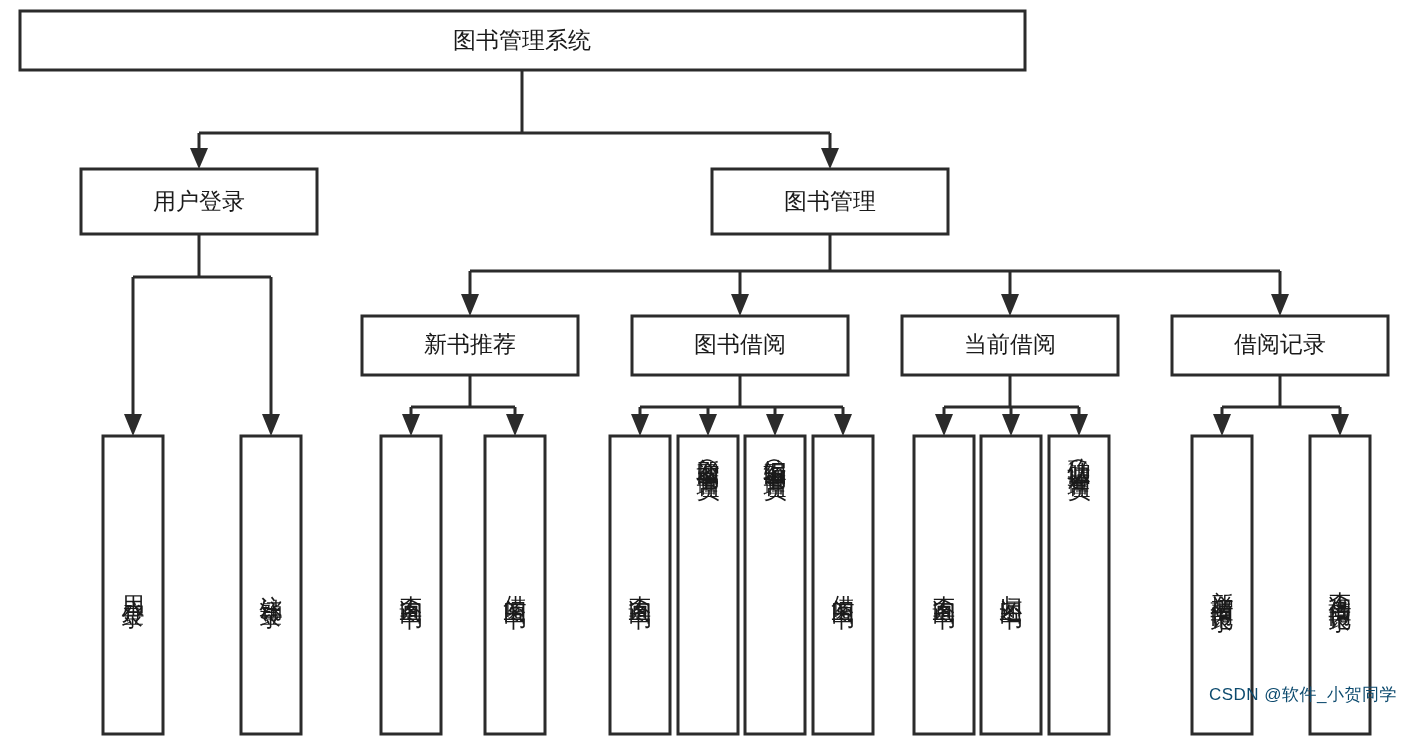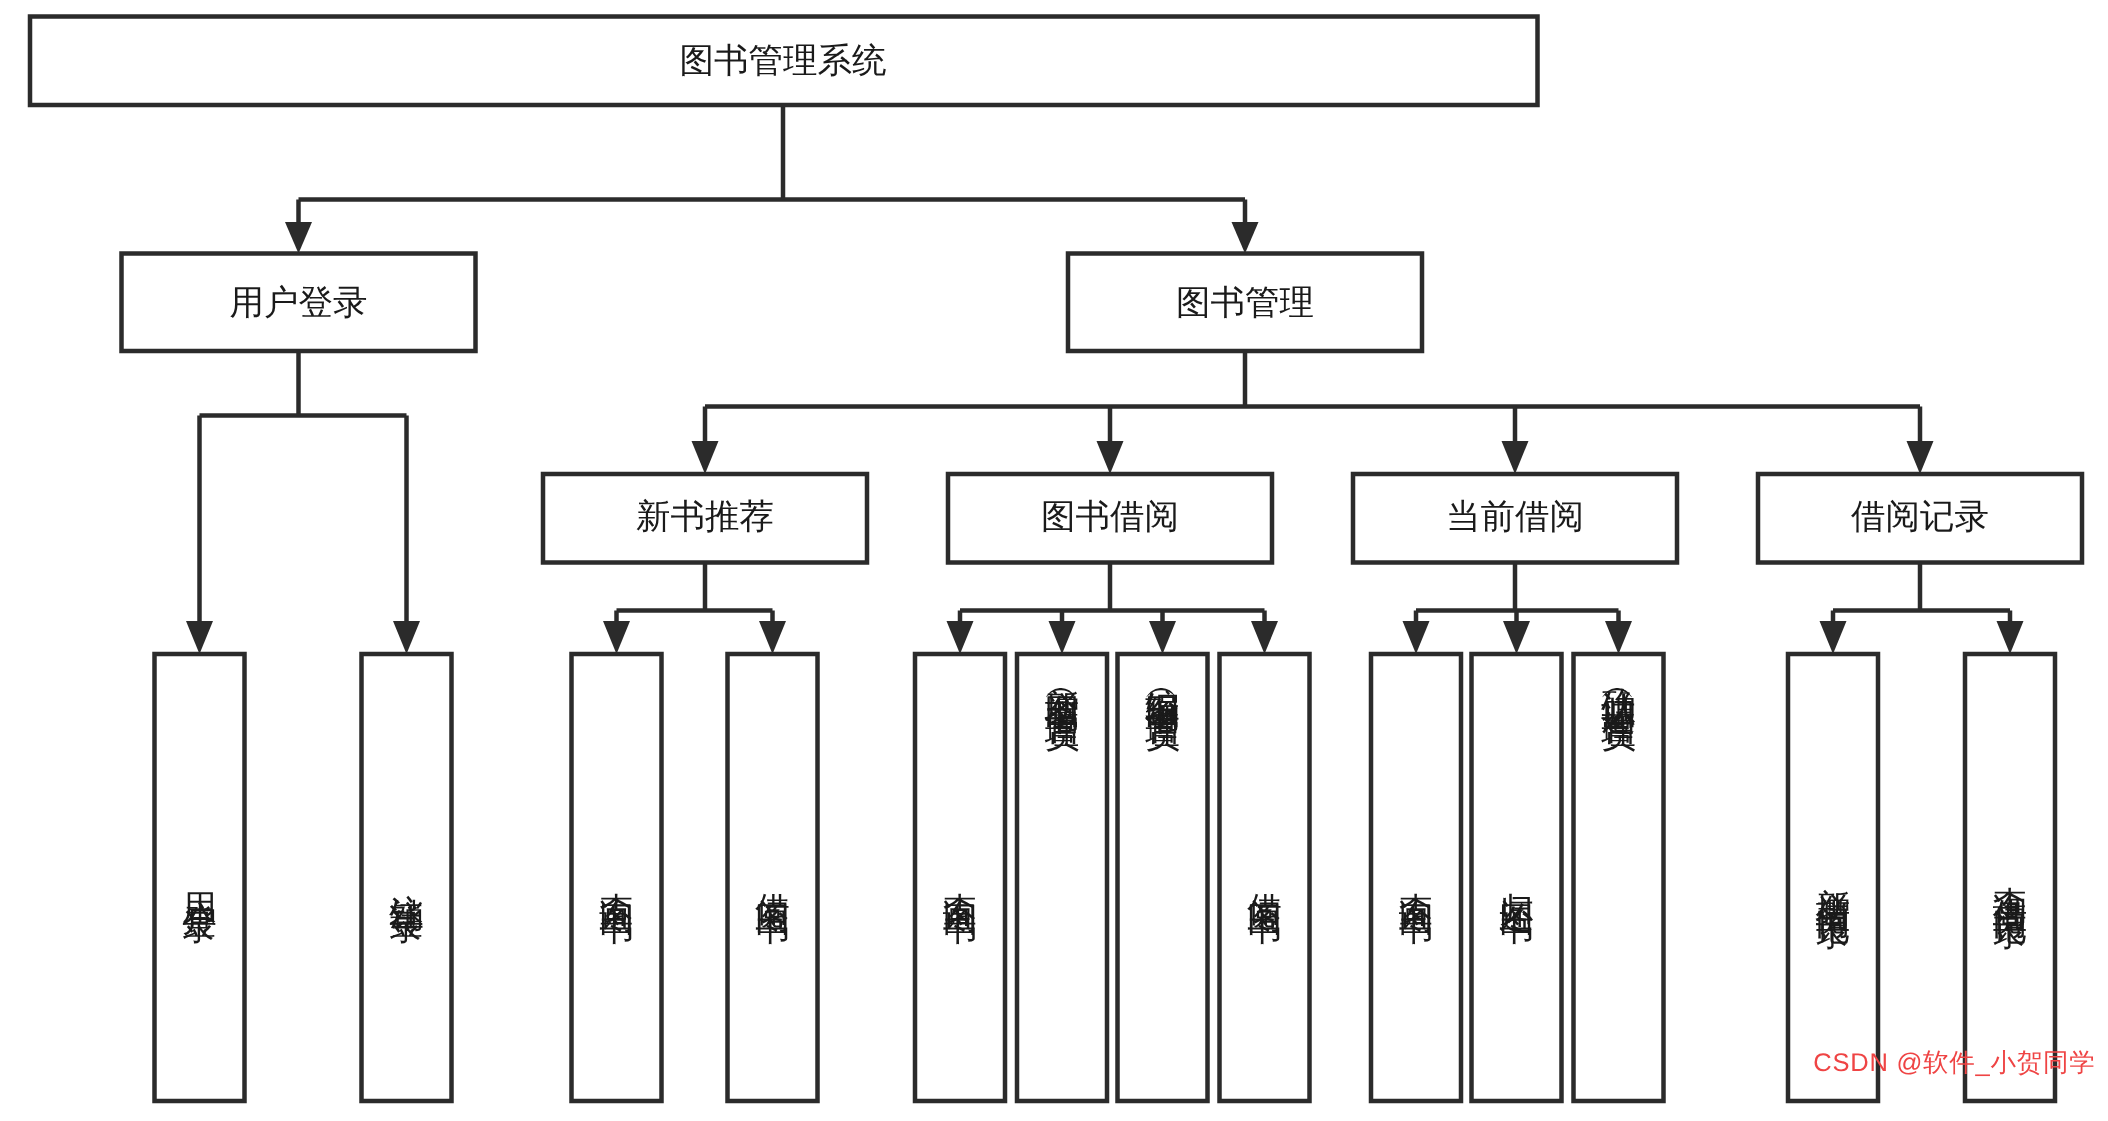--- a/index.html
+++ b/index.html
@@ -48,24 +48,24 @@
   .node-label {
     font-family: "Liberation Sans", sans-serif;
     fill: #1a1a1a;
     font-size: 23px;
     text-anchor: middle;
     dominant-baseline: middle;
   }
   .watermark {
     position: absolute;
     right: 8px;
-    bottom: 6px;
+    bottom: 20px;
     font-family: "Liberation Sans", sans-serif;
     font-size: 17px;
-    color: #ef4444;
+    color: #0c4a6e;
     letter-spacing: 0.5px;
     white-space: nowrap;
     user-select: none;
   }
 </style>
 </head>
 <body>
 
 <div id="diagram-root">
 

